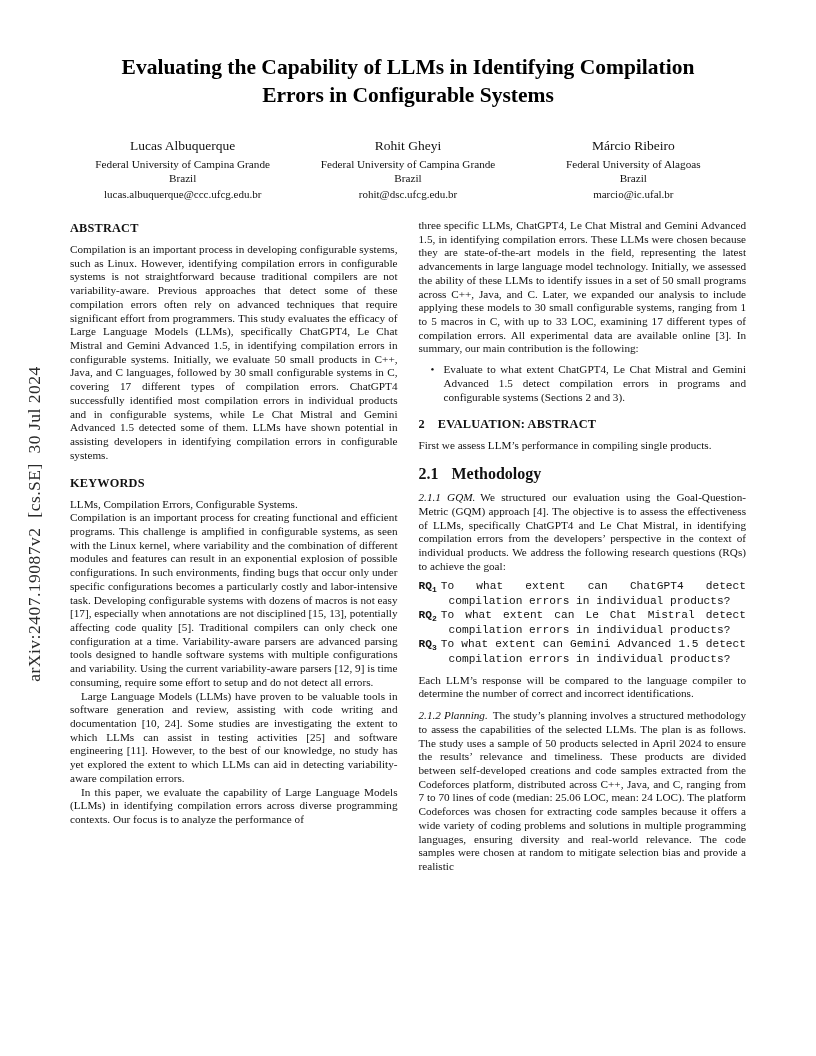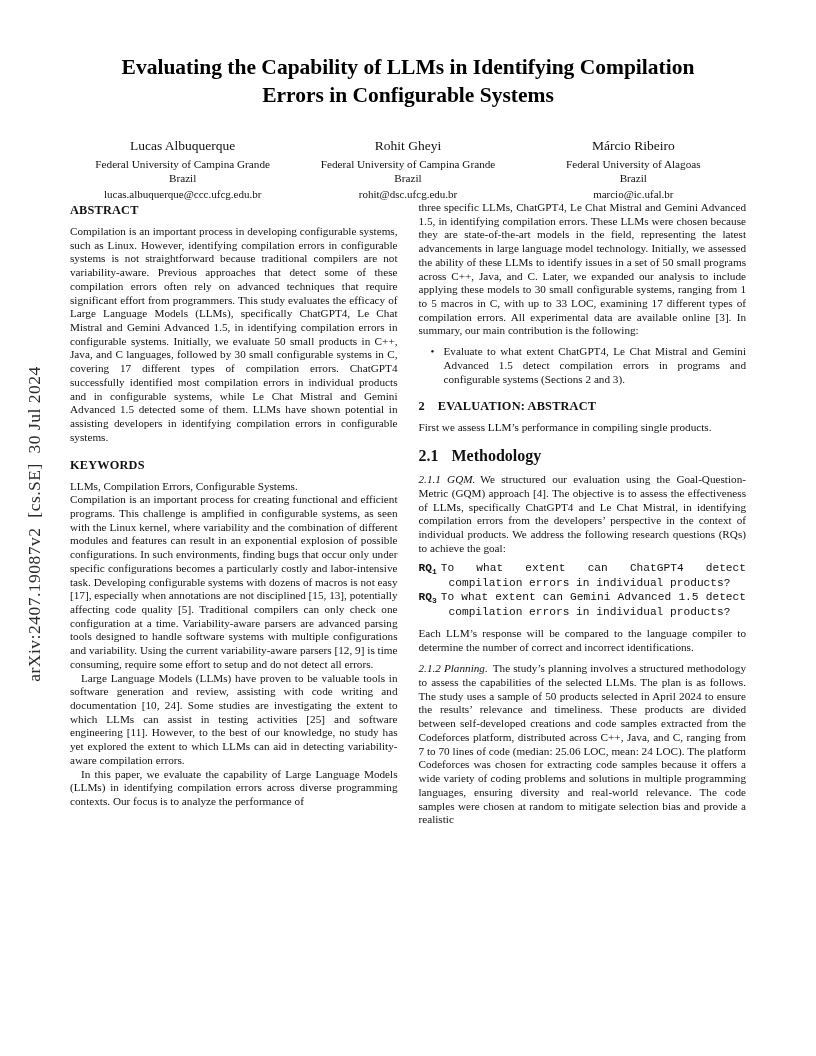--- a/index.html
+++ b/index.html
@@ -47,20 +47,21 @@
     margin-top: 28px;
     line-height: 1.3;
   }
   .author { flex: 1; text-align: center; }
   .author-name { font-size: 13.5px; margin-bottom: 2px; }
   .author-affil { font-size: 11.2px; }
   .author-email { font-size: 11px; margin-top: 1px; }
   .columns {
     display: flex;
     gap: 21px;
+    margin-top: 18px;
   }
   .col { flex: 1; min-width: 0; }
   p.body {
     font-size: 11.2px;
     line-height: 1.225;
     text-align: justify;
     hyphens: auto;
     -webkit-hyphens: auto;
   }
   p.indent { text-indent: 11px; }
@@ -154,20 +155,21 @@
 
         <h2 class="acm-head"><span class="sec-num">2</span><span>EVALUATION: ABSTRACT</span></h2>
         <p class="body">First we assess LLM’s performance in compiling single products.</p>
 
         <h3 class="acm-subhead"><span class="sec-num">2.1</span><span>Methodology</span></h3>
 
         <p class="body runin-para"><span class="runin-label">2.1.1 GQM.</span><span>We structured our evaluation using the Goal-Question-Metric (GQM) approach [4]. The objective is to assess the effectiveness of LLMs, specifically ChatGPT4 and Le Chat Mistral, in identifying compilation errors from the developers’ perspective in the context of individual products. We address the following research questions (RQs) to achieve the goal:</span></p>
 
         <div class="rq-list">
           <div class="rq"><span class="rq-label"><span>RQ</span><sub>1</sub></span><span>To what extent can ChatGPT4 detect compilation errors in individual products?</span></div>
+          <div class="rq"><span class="rq-label"><span>RQ</span><sub>2</sub></span><span>To what extent can Le Chat Mistral detect compilation errors in individual products?</span></div>
           <div class="rq"><span class="rq-label"><span>RQ</span><sub>3</sub></span><span>To what extent can Gemini Advanced 1.5 detect compilation errors in individual products?</span></div>
         </div>
 
         <p class="body">Each LLM’s response will be compared to the language compiler to determine the number of correct and incorrect identifications.</p>
 
         <p class="body runin-para"><span class="runin-label">2.1.2 Planning.</span><span>The study’s planning involves a structured methodology to assess the capabilities of the selected LLMs. The plan is as follows. The study uses a sample of 50 products selected in April 2024 to ensure the results’ relevance and timeliness. These products are divided between self-developed creations and code samples extracted from the Codeforces platform, distributed across C++, Java, and C, ranging from 7 to 70 lines of code (median: 25.06 LOC, mean: 24 LOC). The platform Codeforces was chosen for extracting code samples because it offers a wide variety of coding problems and solutions in multiple programming languages, ensuring diversity and real-world relevance. The code samples were chosen at random to mitigate selection bias and provide a realistic</span></p>
       </div>
 
     </div>
   </div>

